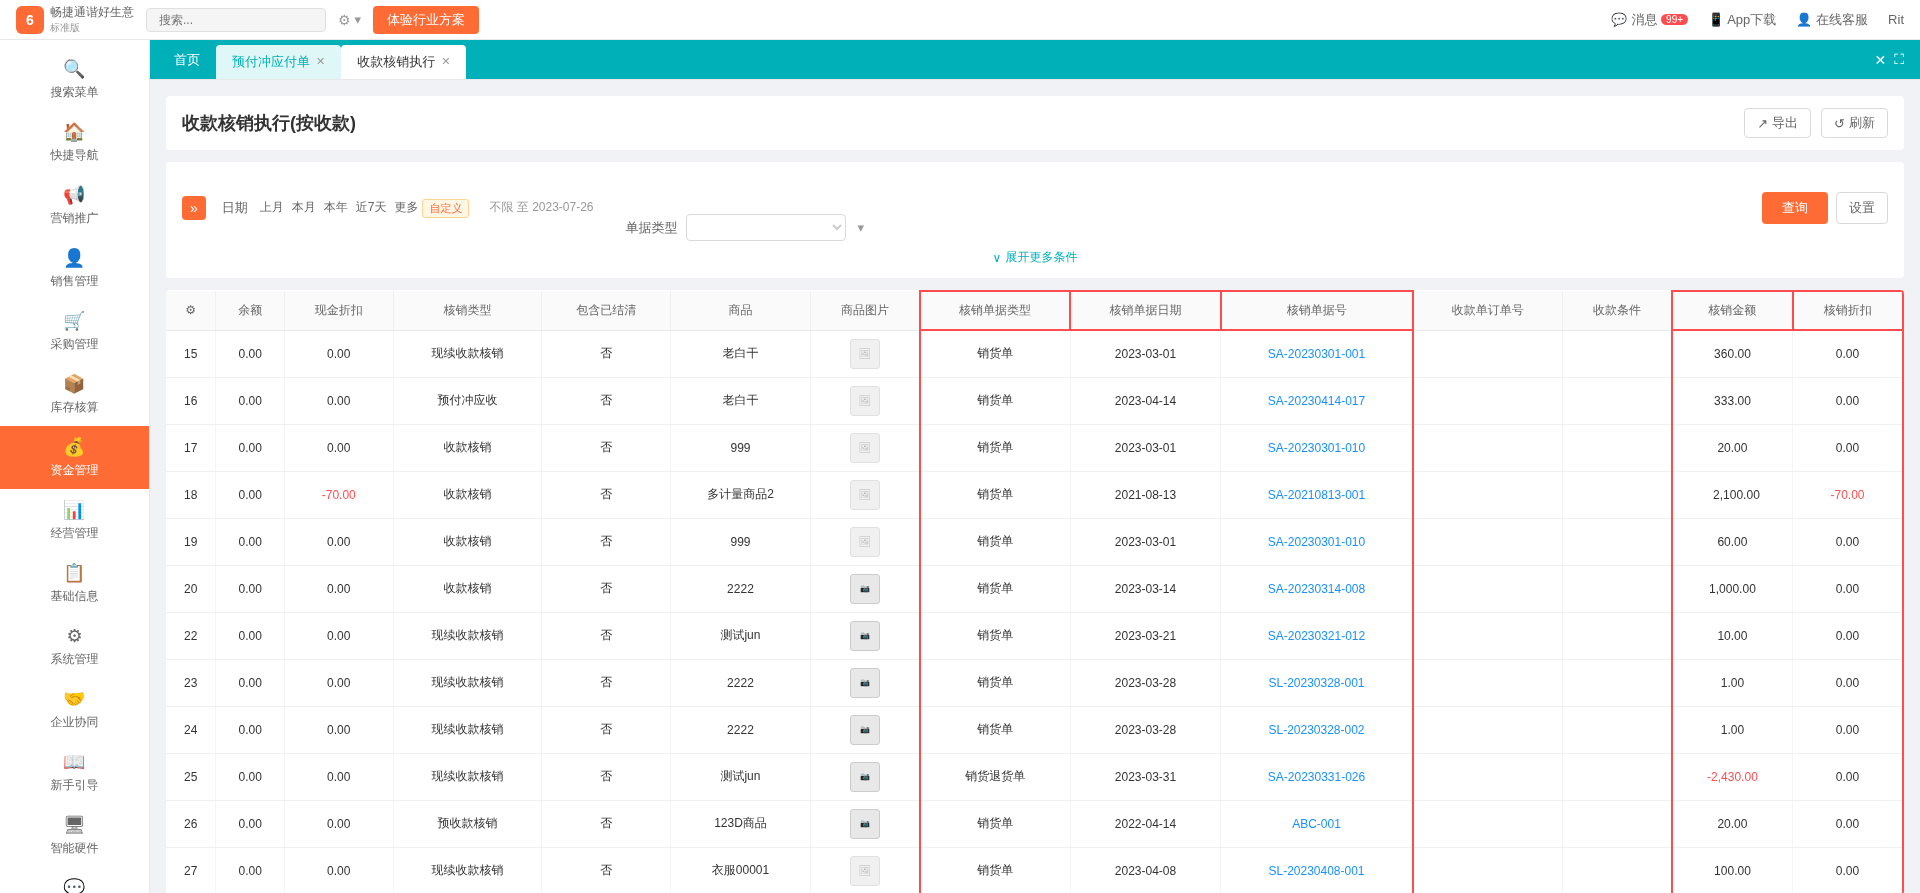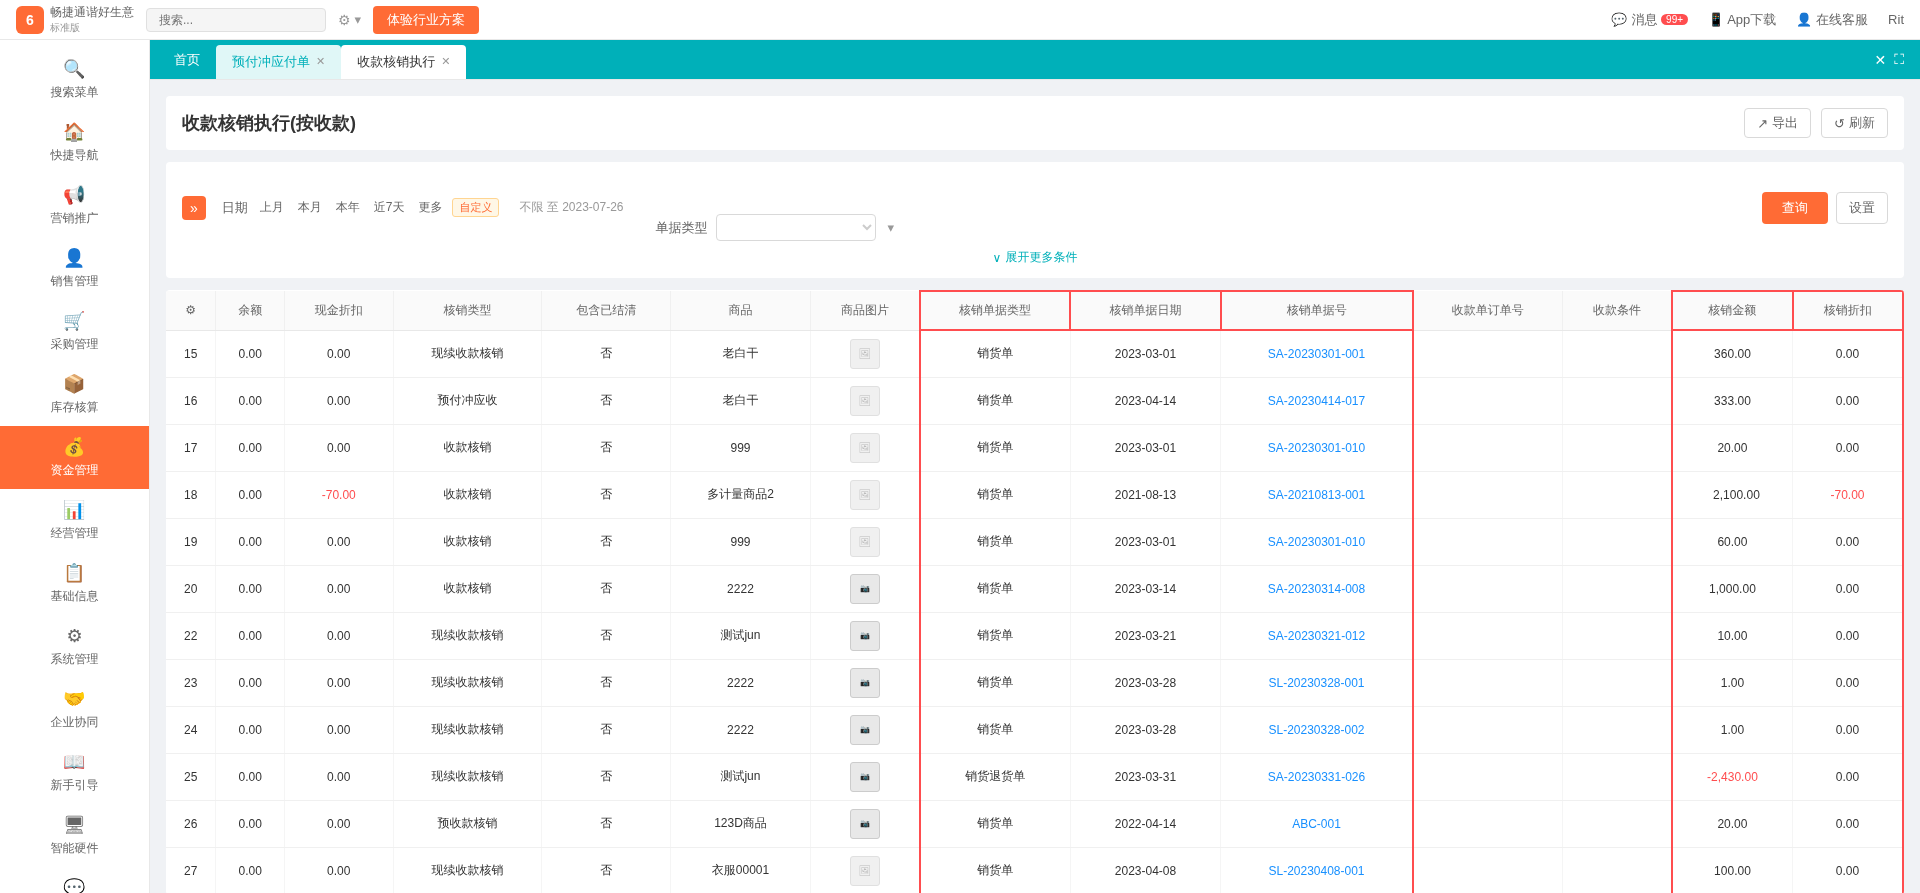--- a/index.html
+++ b/index.html
@@ -40,21 +40,21 @@
     .page-header { display: flex; align-items: center; justify-content: space-between; margin-bottom: 12px; background: #fff; padding: 12px 16px; border-radius: 4px; }
     .page-title { font-size: 18px; font-weight: bold; color: #333; }
     .page-actions { display: flex; gap: 10px; }
     .action-btn { display: flex; align-items: center; gap: 4px; padding: 5px 12px; border: 1px solid #d9d9d9; border-radius: 4px; background: #fff; cursor: pointer; font-size: 13px; color: #666; }
 
     
     .filter-bar { background: #fff; padding: 12px 16px; margin-bottom: 12px; border-radius: 4px; }
     .filter-row { display: flex; align-items: center; gap: 16px; flex-wrap: wrap; }
     .filter-item { display: flex; align-items: center; gap: 8px; }
     .filter-label { color: #666; font-size: 13px; white-space: nowrap; }
-    .filter-date-options { display: flex; gap: 6px; align-items: center; }
+    .filter-date-options { display: flex; align-items: flex-end; }
     .date-option { color: #666; font-size: 12px; cursor: pointer; padding: 2px 4px; }
     .date-option.custom { background: #fff7e6; color: #ff6b35; border: 1px solid #ffd591; border-radius: 3px; padding: 1px 6px; font-size: 11px; }
     .filter-input { border: 1px solid #d9d9d9; border-radius: 4px; padding: 4px 10px; font-size: 13px; width: 200px; color: #ccc; }
     .filter-dots { color: #ccc; }
     .filter-select { border: 1px solid #d9d9d9; border-radius: 4px; padding: 4px 10px; font-size: 13px; min-width: 160px; color: #ccc; background: #fff; }
     .query-btn { background: #ff6b35; color: white; border: none; border-radius: 4px; padding: 6px 20px; font-size: 13px; cursor: pointer; }
     .settings-btn { border: 1px solid #d9d9d9; border-radius: 4px; padding: 6px 12px; font-size: 13px; cursor: pointer; background: #fff; color: #666; }
     .expand-row { display: flex; justify-content: center; margin-top: 8px; }
     .expand-btn { color: #00b0b9; font-size: 12px; cursor: pointer; display: flex; align-items: center; gap: 4px; background: none; border: none; }
     .expand-arrow { display: inline-block; }

